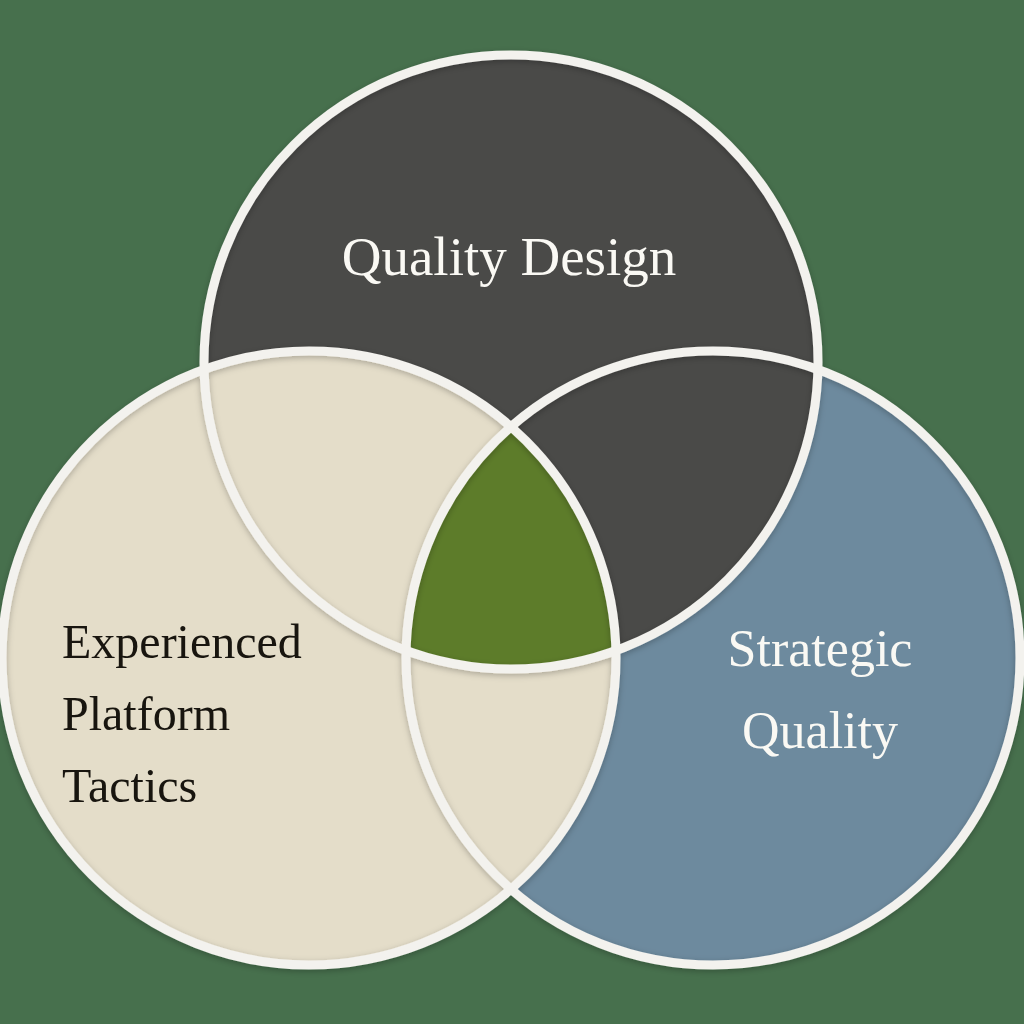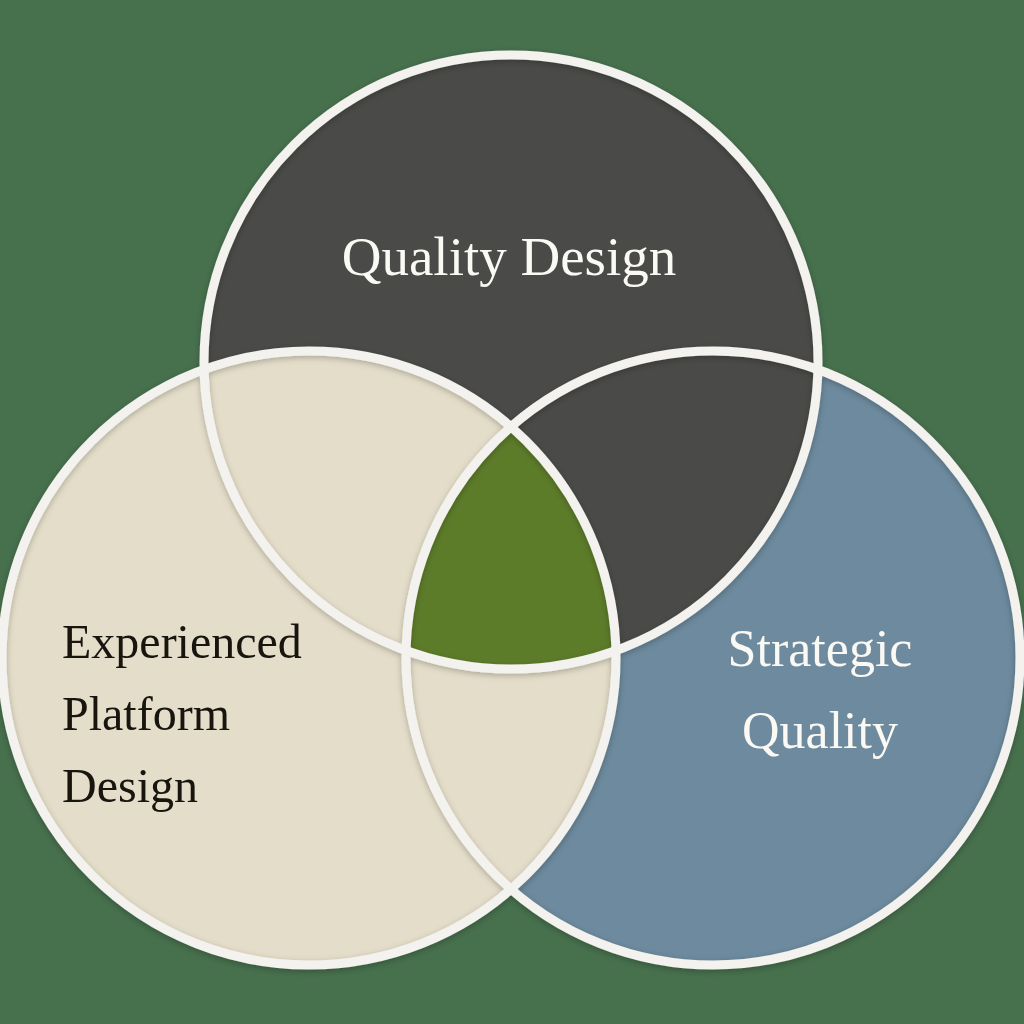--- a/index.html
+++ b/index.html
@@ -68,18 +68,18 @@
       <circle cx="511" cy="362" r="307"></circle>
       <circle cx="309" cy="658" r="307"></circle>
       <circle cx="713" cy="658" r="307"></circle>
     </g>
   </svg>
 
   <div class="label label-top">Quality Design</div>
 
   <div class="label label-left">Experienced
 Platform
-Design</div>
+Tactics</div>
 
   <div class="label label-right">Strategic
 Quality</div>
 
 </div>
 
 </body></html>

